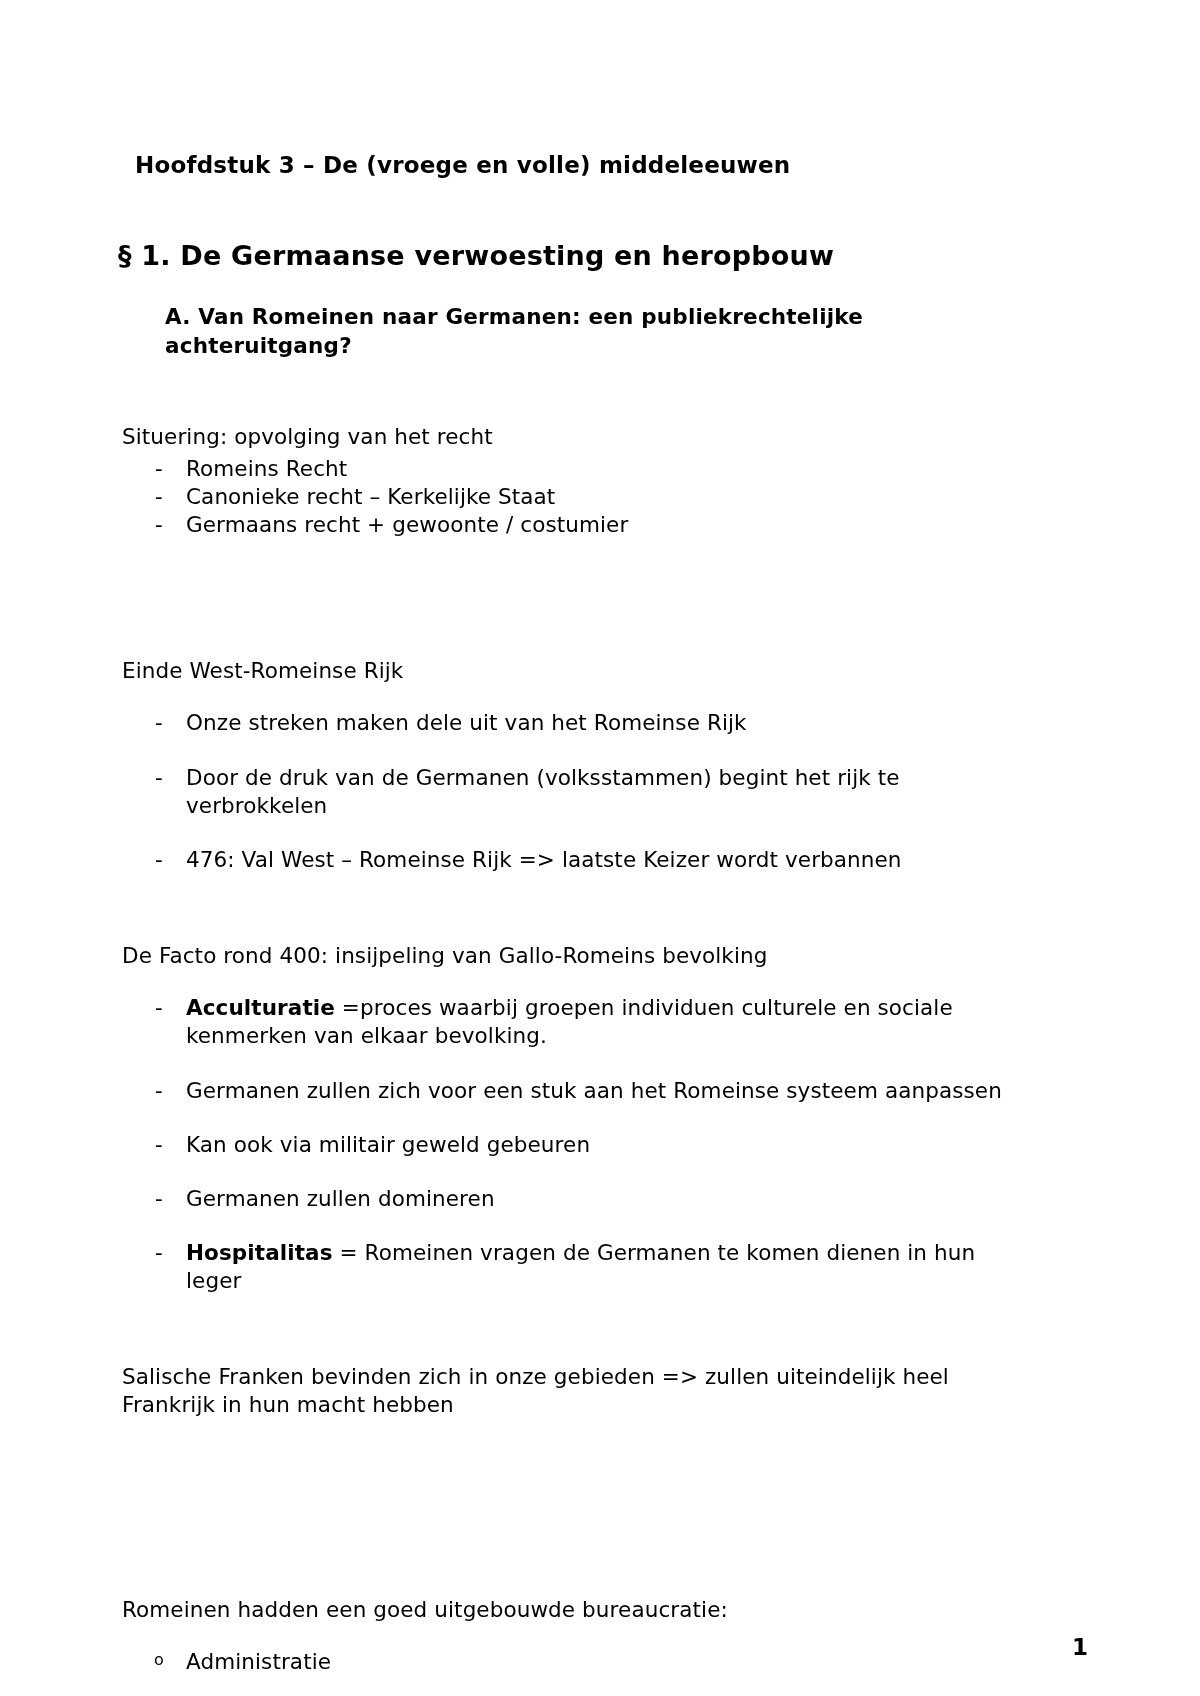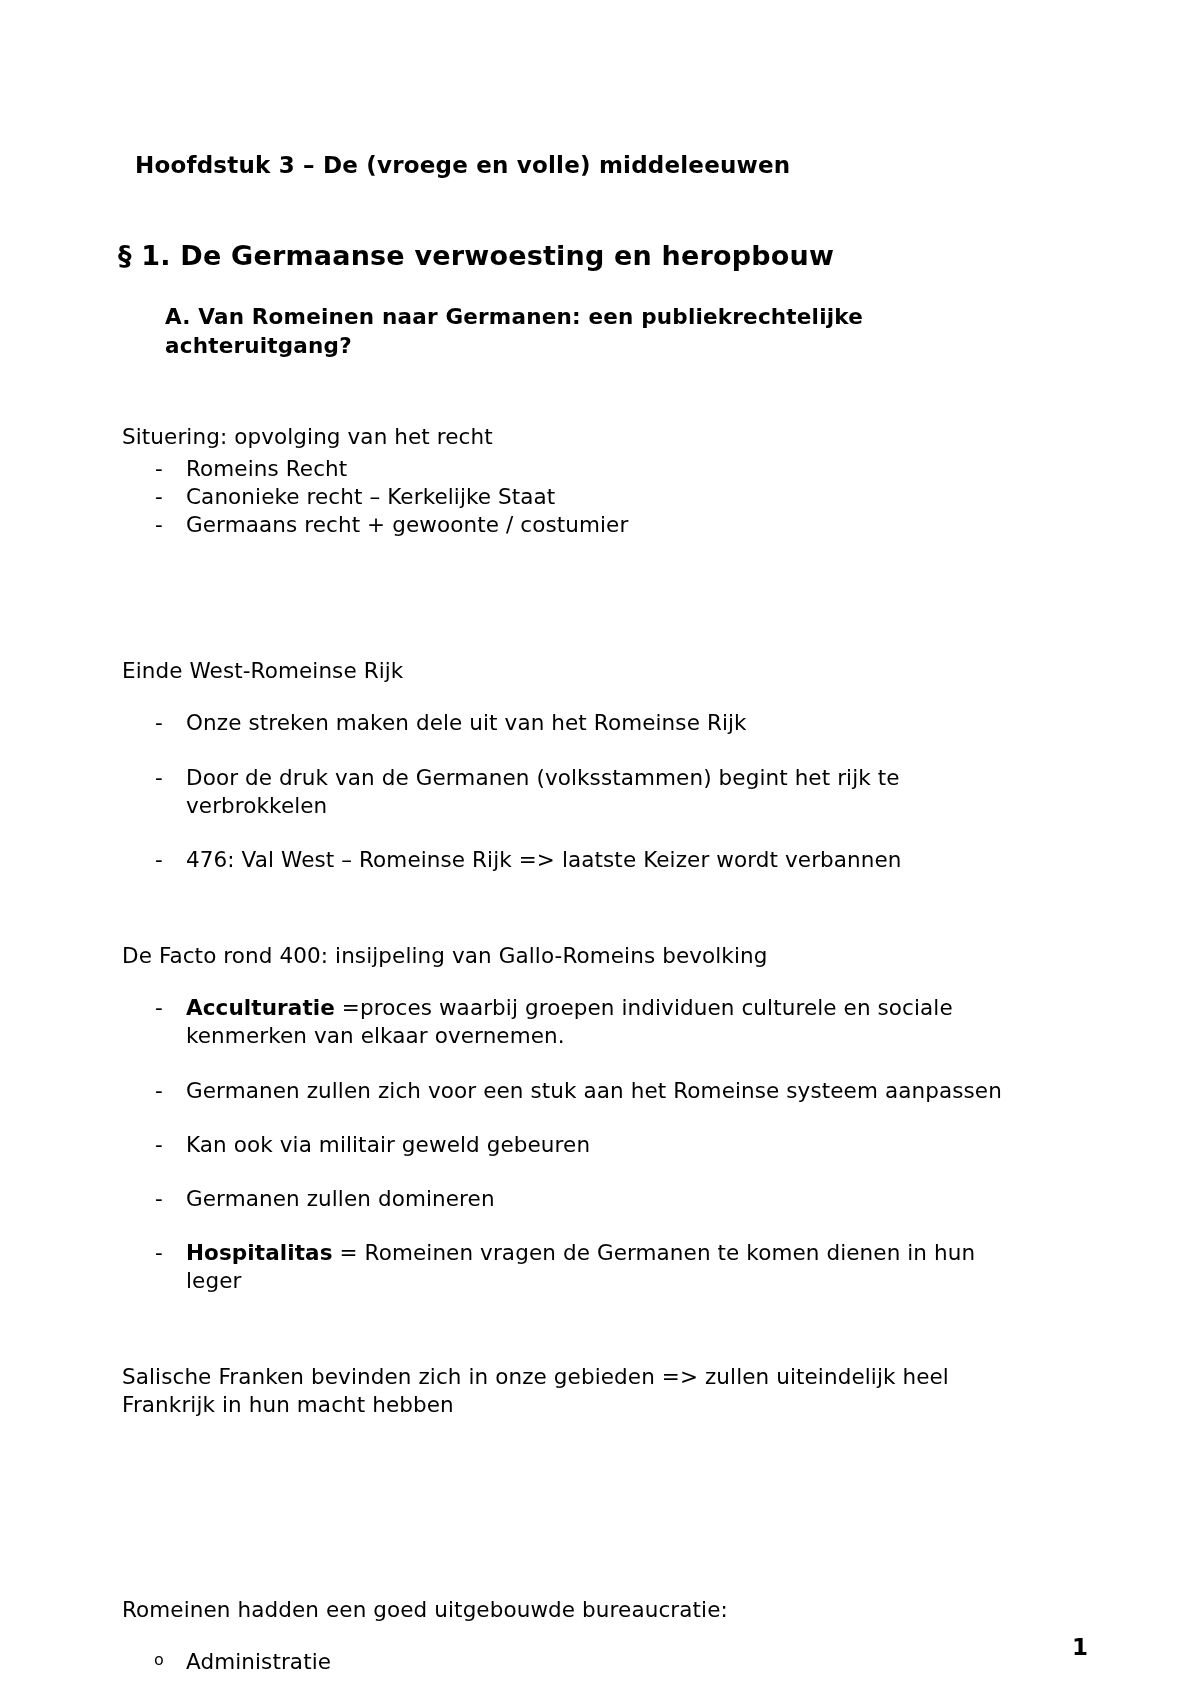--- a/index.html
+++ b/index.html
@@ -148,21 +148,21 @@
       <li><span class="dash">-</span><span>Door de druk van de Germanen (volksstammen) begint het rijk te verbrokkelen</span></li>
       <li><span class="dash">-</span><span>476: Val West – Romeinse Rijk =&gt; laatste Keizer wordt verbannen</span></li>
     </ul>
 
     <div class="gap-block"></div>
 
     <p class="para">De Facto rond 400: insijpeling van Gallo-Romeins bevolking</p>
     <div class="gap-xs"></div>
     <ul class="loose-list">
       <li>
-        <span class="dash">-</span><b class="term">Acculturatie</b><span> =proces waarbij groepen individuen culturele en sociale kenmerken van elkaar overnemen.</span>
+        <span class="dash">-</span><b class="term">Acculturatie</b><span> =proces waarbij groepen individuen culturele en sociale kenmerken van elkaar bevolking.</span>
       </li>
       <li>
         <span class="dash">-</span><span>Germanen zullen zich voor een stuk aan het Romeinse systeem aanpassen</span>
       </li>
       <li>
         <span class="dash">-</span><span>Kan ook via militair geweld gebeuren</span>
       </li>
       <li>
         <span class="dash">-</span><span>Germanen zullen domineren</span>
       </li>

